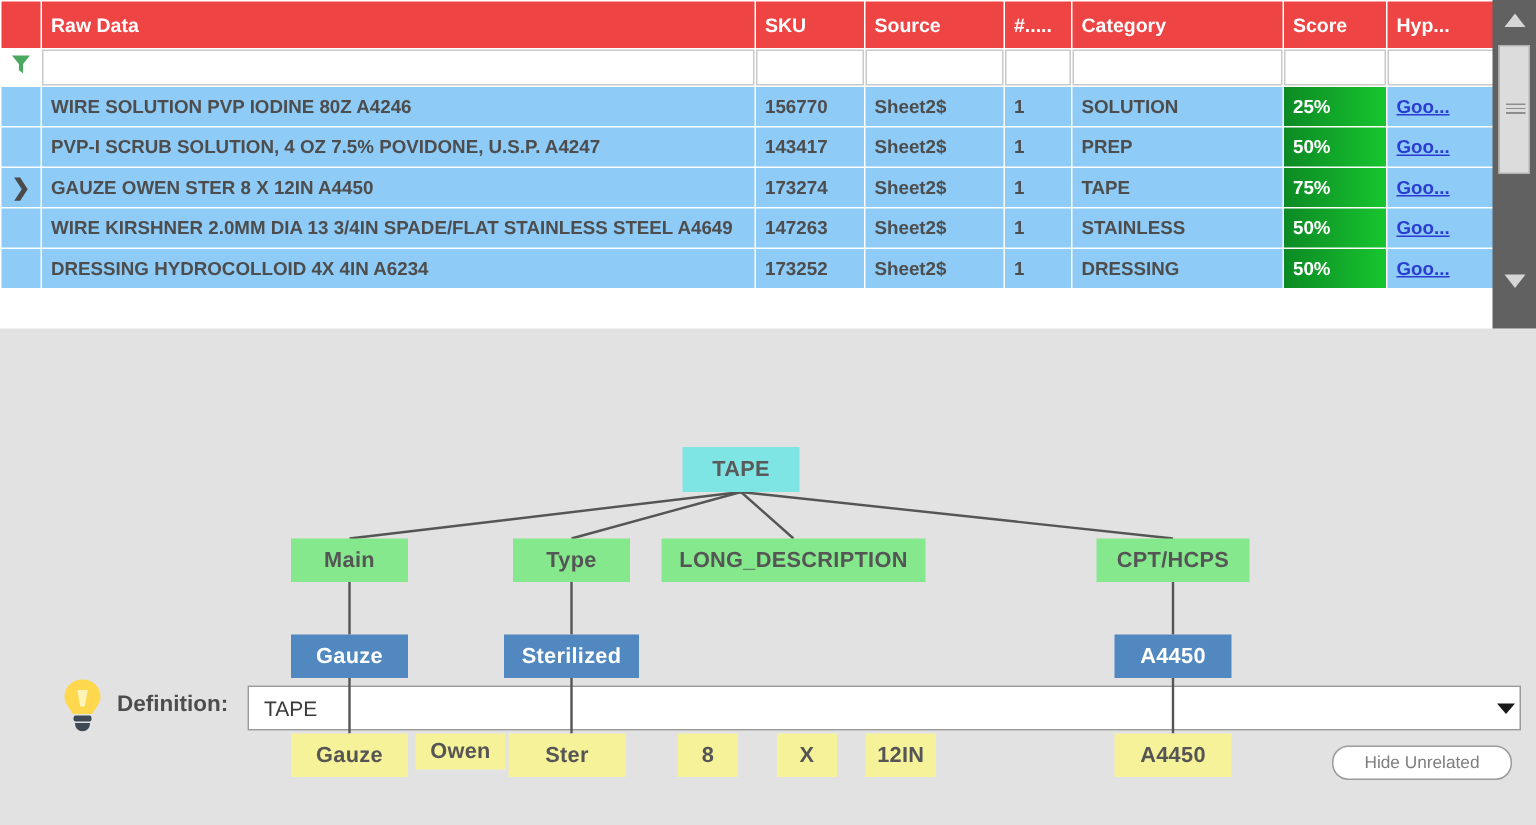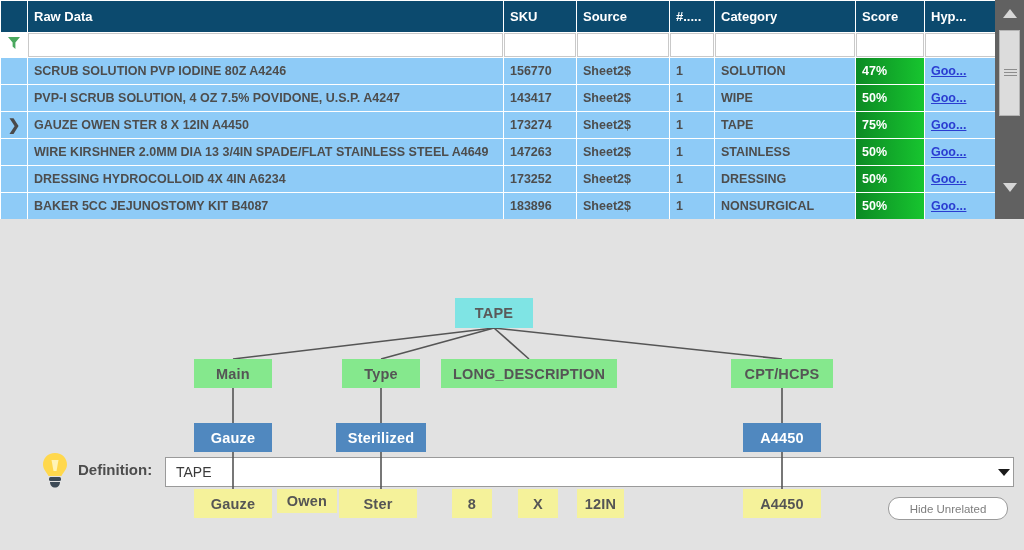--- a/index.html
+++ b/index.html
@@ -11,21 +11,21 @@
   }
   #app { position: relative; width: 1024px; height: 550px; background: #e2e2e2; }
 
   
   .grid-wrap {
     position: absolute; left: 0; top: 0; width: 1024px; height: 219px;
     background: #ffffff;
   }
   .grid-table { width: 995px; border-collapse: separate; border-spacing: 1px 1px; table-layout: fixed; }
   .grid-header th {
-    background: #0c4a6e;
+    background: #ef4444;
     color: #ffffff;
     font-size: 13px;
     font-weight: bold;
     text-align: left;
     padding: 7px 6px;
     height: 31px;
     white-space: nowrap;
     overflow: hidden;
   }
   .grid-header th.pad-col { width: 26px; padding: 0; }
@@ -167,38 +167,38 @@
           <td><input class="filter-input" value="" style=""></td>
           <td><input class="filter-input" value="" style=""></td>
           <td><input class="filter-input" value="" style=""></td>
           <td><input class="filter-input" value="" style=""></td>
           <td><input class="filter-input" value="" style=""></td>
           <td><input class="filter-input" value="" style=""></td>
         </tr>
 
         <tr class="data-row">
           <td class="pad-col"></td>
-          <td>SCRUB SOLUTION PVP IODINE 80Z A4246</td>
+          <td>WIRE SOLUTION PVP IODINE 80Z A4246</td>
           <td class="num">156770</td>
           <td>Sheet2$</td>
           <td>1</td>
           <td>SOLUTION</td>
           <td class="score-cell">
-              <span>47%</span>
+              <span>25%</span>
             </td>
           <td class="link-cell"><a href="#">Goo...</a></td>
         </tr>
 
         <tr class="data-row">
           <td class="pad-col"></td>
           <td>PVP-I SCRUB SOLUTION, 4 OZ 7.5% POVIDONE, U.S.P. A4247</td>
           <td class="num">143417</td>
           <td>Sheet2$</td>
           <td>1</td>
-          <td>WIPE</td>
+          <td>PREP</td>
           <td class="score-cell">
               <span>50%</span>
             </td>
           <td class="link-cell"><a href="#">Goo...</a></td>
         </tr>
 
         <tr class="data-row">
           <td class="pad-col">❯</td>
           <td>GAUZE OWEN STER 8 X 12IN A4450</td>
           <td class="num">173274</td>
@@ -230,32 +230,20 @@
           <td class="num">173252</td>
           <td>Sheet2$</td>
           <td>1</td>
           <td>DRESSING</td>
           <td class="score-cell">
               <span>50%</span>
             </td>
           <td class="link-cell"><a href="#">Goo...</a></td>
         </tr>
 
-        <tr class="data-row">
-          <td class="pad-col"></td>
-          <td>BAKER 5CC JEJUNOSTOMY KIT B4087</td>
-          <td class="num">183896</td>
-          <td>Sheet2$</td>
-          <td>1</td>
-          <td>NONSURGICAL</td>
-          <td class="score-cell">
-              <span>50%</span>
-            </td>
-          <td class="link-cell"><a href="#">Goo...</a></td>
-        </tr>
       </tbody>
     </table>
 
     <div class="vscroll">
       <div class="arrow up">
           <span class="tri-up"></span>
         </div>
       <div class="vthumb">
           <span class="grip"></span>
         </div>

